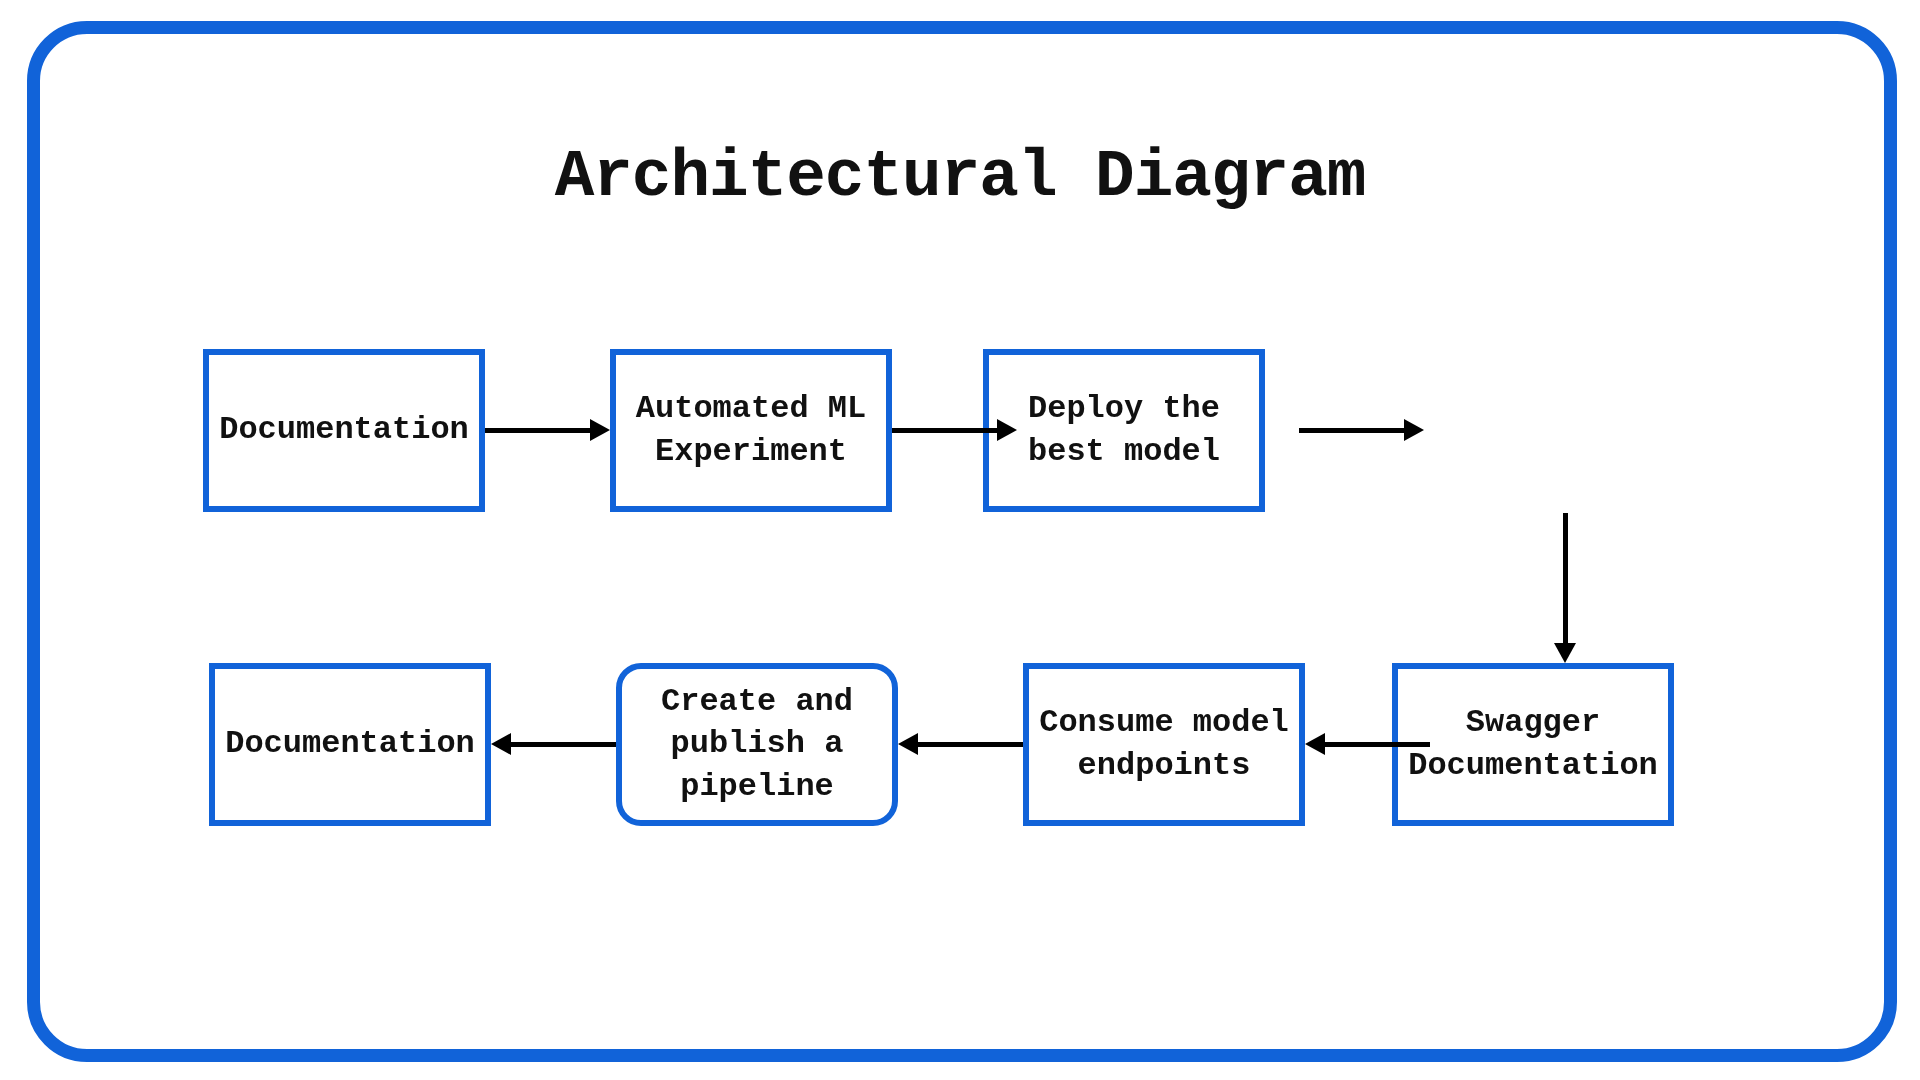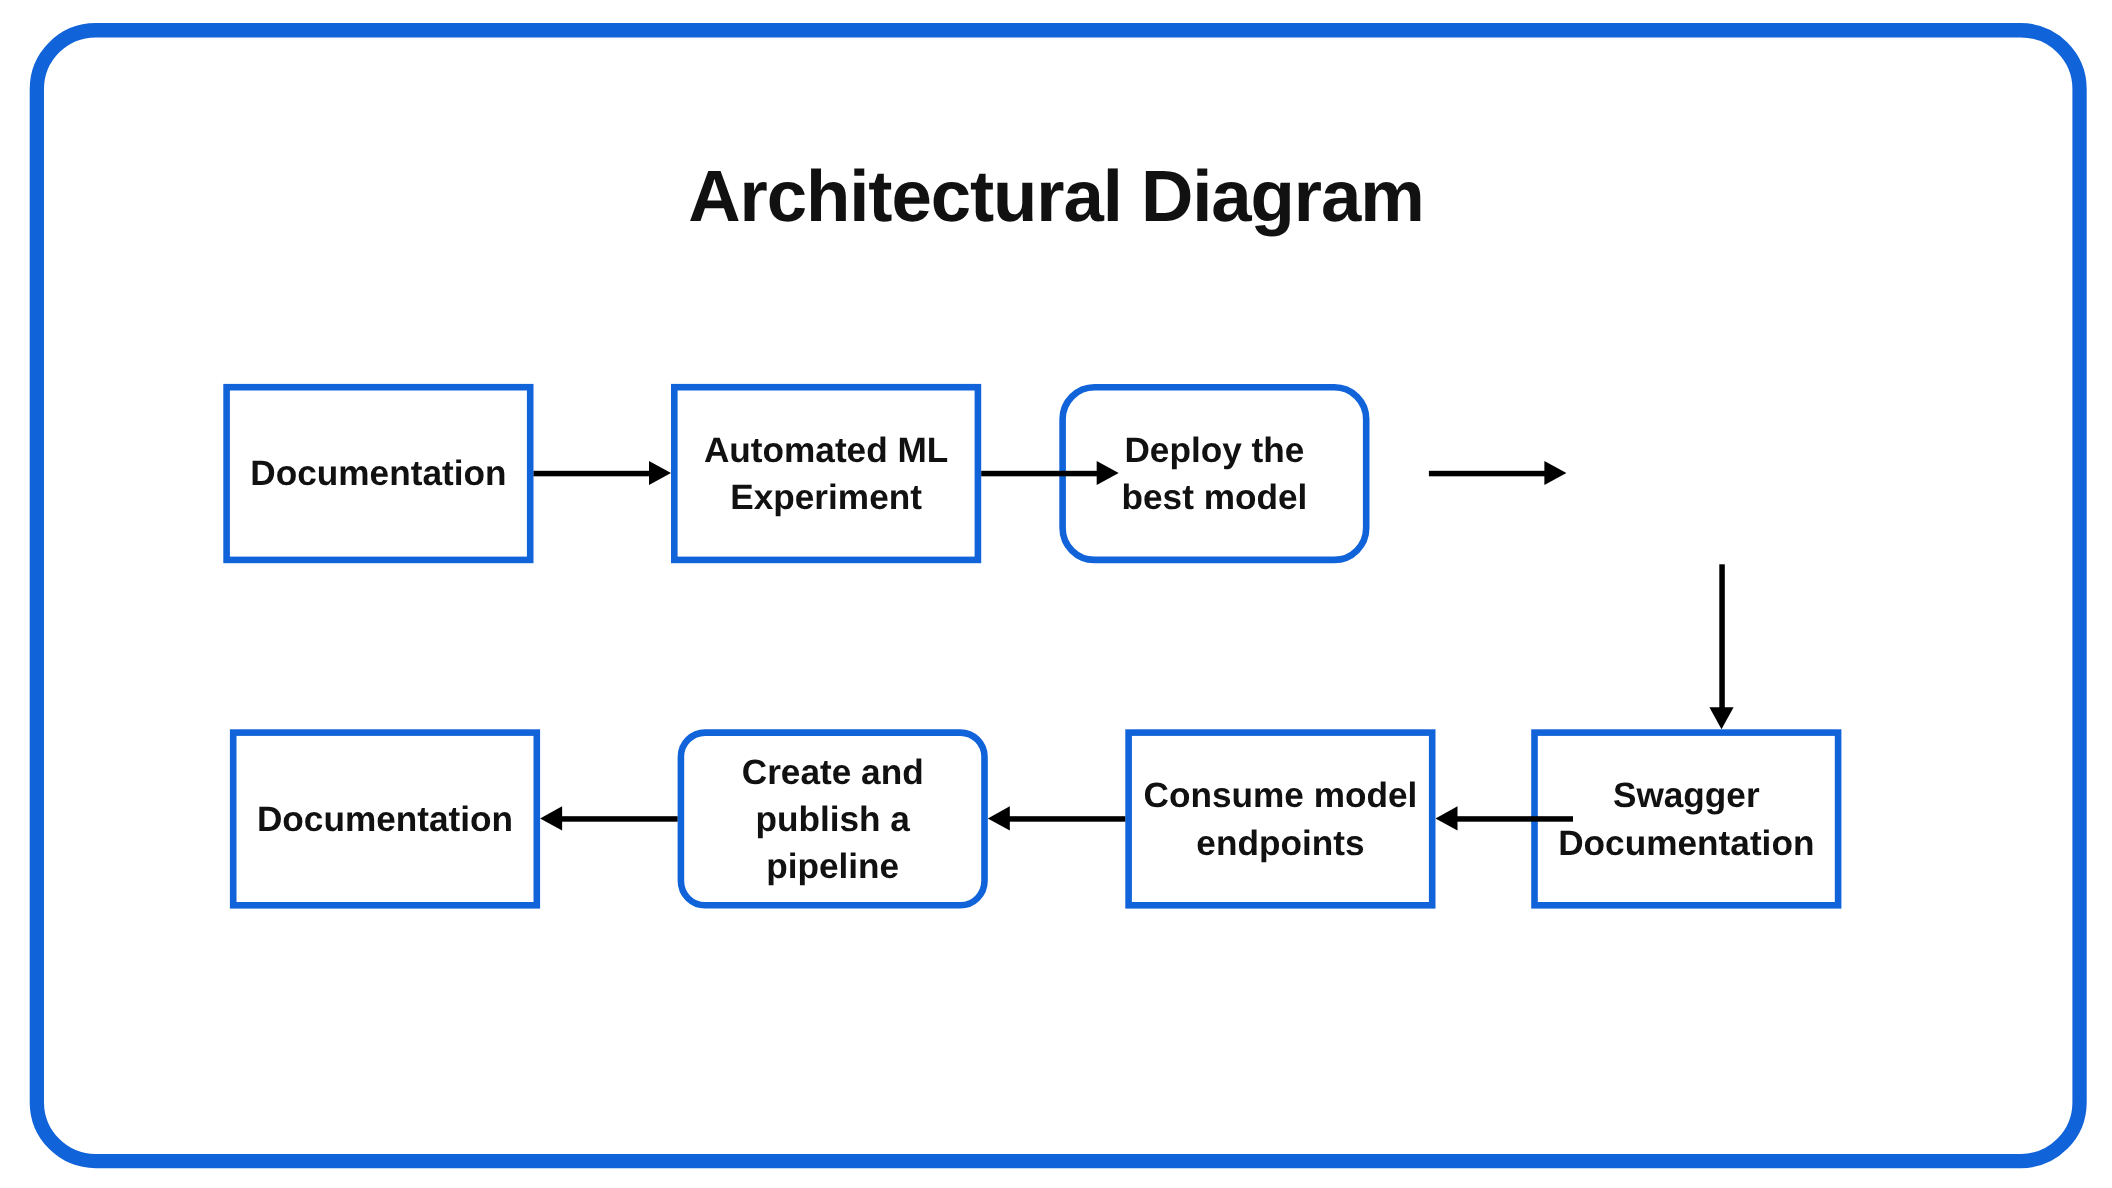--- a/index.html
+++ b/index.html
@@ -7,21 +7,21 @@
     --arrow: #000000;
     --ink: #111111;
     --bg: #FFFFFF;
   }
   html, body { margin: 0; padding: 0; background: var(--bg); }
   .canvas {
     position: relative;
     width: 1920px;
     height: 1080px;
     background: var(--bg);
-    font-family: Liberation Sans, sans-serif;
+    font-family: Liberation Mono, monospace;
     overflow: hidden;
   }
   .frame {
     position: absolute;
     left: 27px; top: 21px;
     width: 1870px; height: 1041px;
     box-sizing: border-box;
     border: 13px solid var(--blue);
     border-radius: 60px;
     background: transparent;
@@ -51,21 +51,21 @@
     white-space: pre-line;
     font-size: 32px;
     font-weight: bold;
     line-height: 1.32;
     color: var(--ink);
     padding: 0 6px;
   }
   
   .n-auth     { left: 203px;  top: 349px; }
   .n-automl   { left: 610px;  top: 349px; }
-  .n-deploy   { left: 963px; top: 349px; border-radius: 32px; }
+  .n-deploy   { left: 983px; top: 349px; }
   .n-logging  { left: 1424px; top: 349px; }
   .n-swagger  { left: 1392px; top: 663px; }
   .n-consume  { left: 1023px; top: 663px; }
   .n-pipeline { left: 616px;  top: 663px; border-radius: 25px; }
   .n-docs     { left: 209px;  top: 663px; }
 
   
   .arrow { position: absolute; }
   .arrow.h { height: 24px; width: 125px; }
   .arrow.h .line { position: absolute; top: 10px; height: 5px; background: var(--arrow); }

